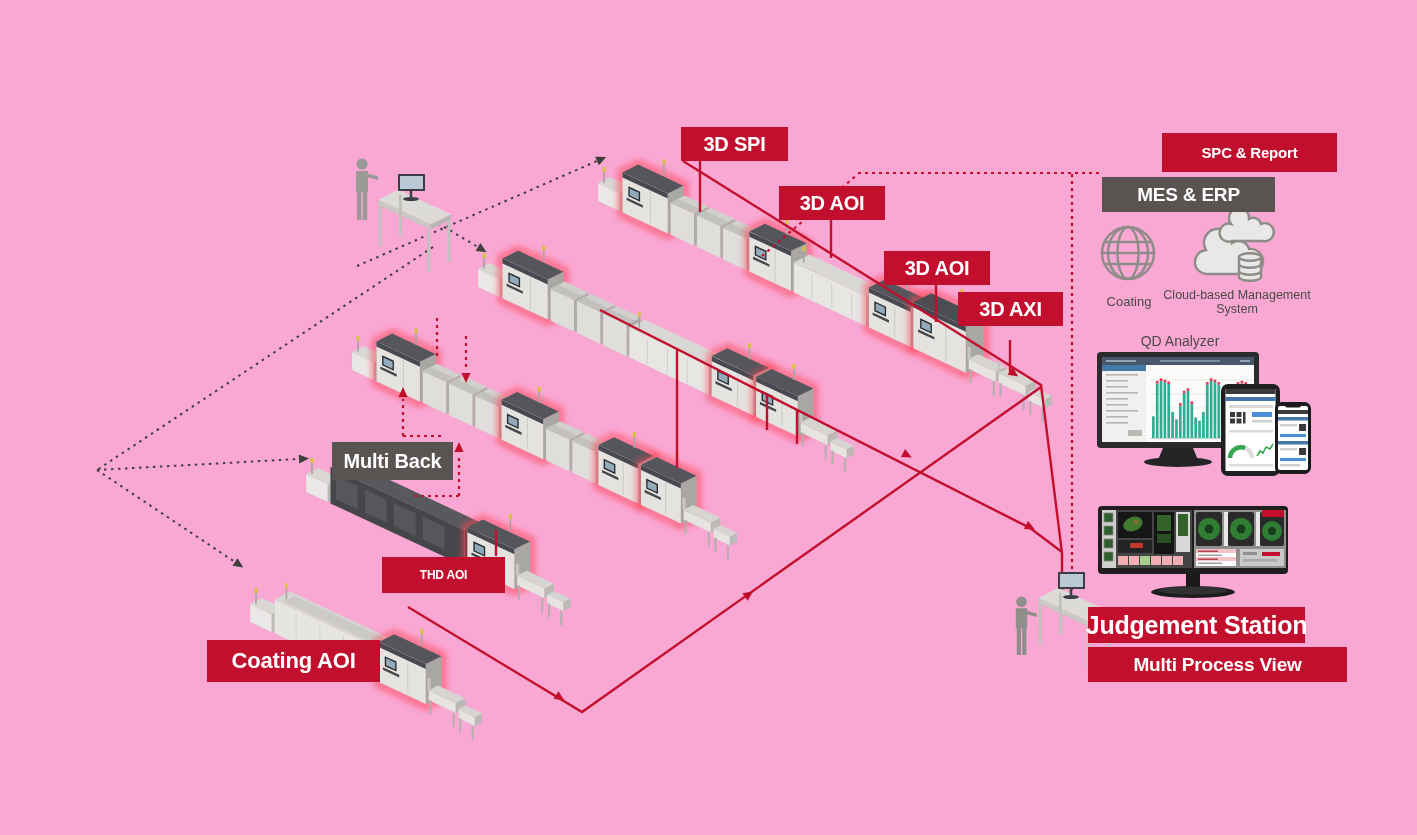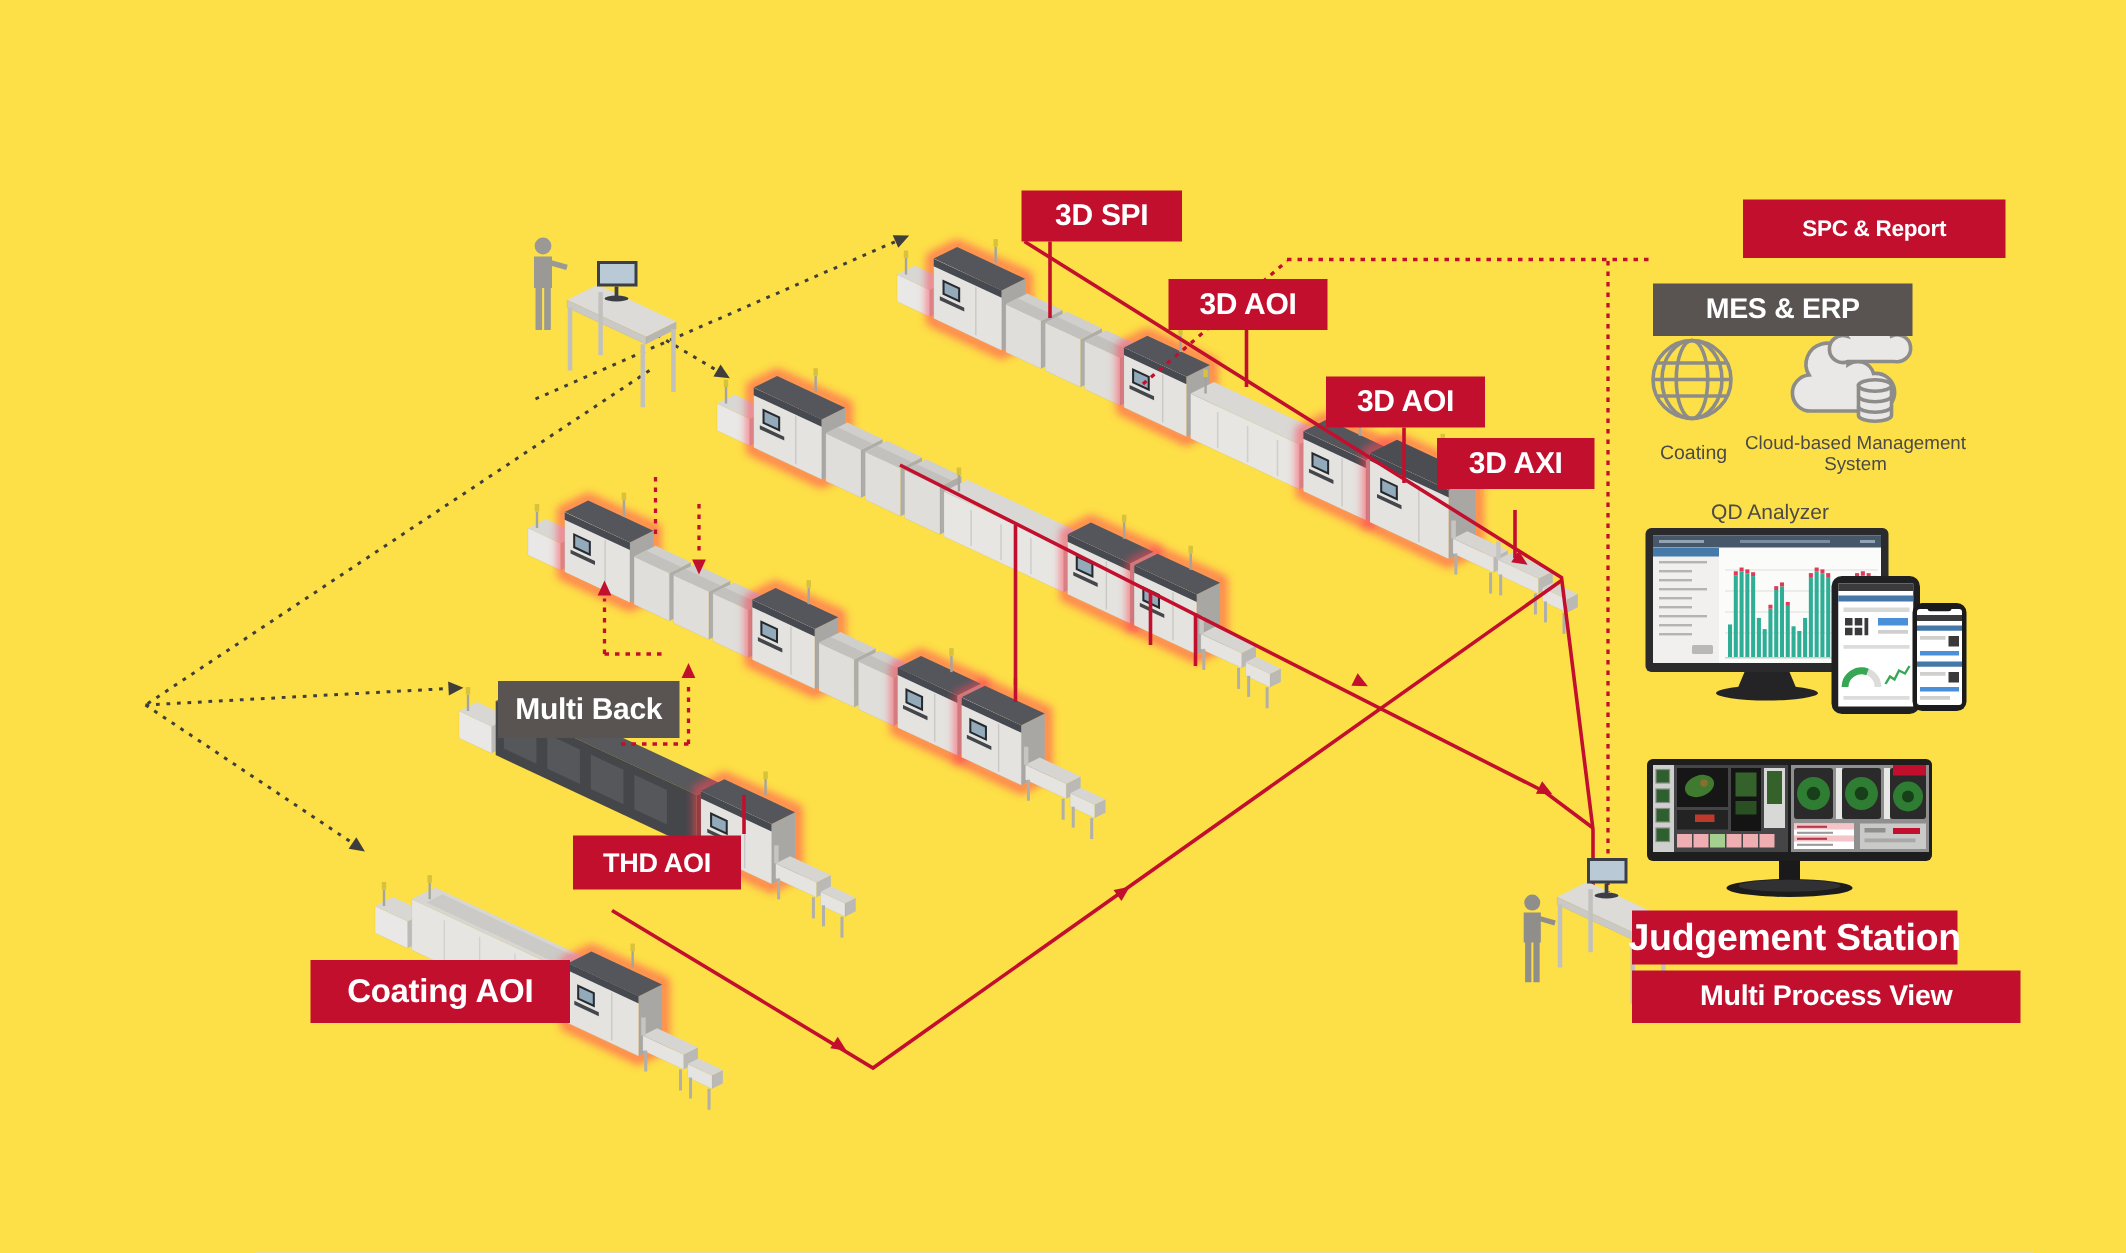--- a/index.html
+++ b/index.html
@@ -1,22 +1,22 @@
 <!DOCTYPE html>
 <html><head>
 <meta charset="utf-8">
 <style>
   html,body{margin:0;padding:0;background:#d9d8d6;}
-  .stage{position:relative;width:1417px;height:835px;background:#fde047;overflow:hidden;
+  .stage{position:relative;width:1417px;height:835px;background:#f9a8d4;overflow:hidden;
          font-family:"Liberation Sans",sans-serif;}
   .stage svg{position:absolute;left:0;top:0;}
   .lbl{position:absolute;display:flex;align-items:center;justify-content:center;
        color:#fff;font-weight:bold;letter-spacing:-.2px;white-space:nowrap;}
   .red{background:#c30f2e;}
-  .gray{background:#595352;margin-top:12px;}
+  .gray{background:#595352;}
   .cap{position:absolute;color:#4b4a48;text-align:center;font-weight:normal;}
 </style>
 </head>
 <body>
 
 <div class="stage">
 
 <svg id="scene" width="1417" height="835" viewBox="0 0 1417 835">
   <defs>
     <filter id="blur3" x="-60%" y="-60%" width="220%" height="220%">
@@ -740,21 +740,21 @@
           <line x1="1071" y1="589" x2="1071" y2="596" stroke="#3b3e44" stroke-width="2.5"></line>
           <ellipse cx="1071" cy="597" rx="8" ry="2" fill="#3b3e44"></ellipse>
         </g>
       </g>
 </svg>
 
 <div class="lbl red" style="left:681px;top:127px;width:107px;height:34px;font-size:20px">3D SPI</div>
 <div class="lbl red" style="left:779px;top:186px;width:106px;height:34px;font-size:20px">3D AOI</div>
 <div class="lbl red" style="left:884px;top:251px;width:106px;height:34px;font-size:20px">3D AOI</div>
 <div class="lbl red" style="left:958px;top:292px;width:105px;height:34px;font-size:20px">3D AXI</div>
-<div class="lbl red" style="left:382px;top:557px;width:112px;height:36px;font-size:18px">THD AOI</div>
+<div class="lbl red" style="left:382px;top:557px;width:123px;height:36px;font-size:12px">THD AOI</div>
 <div class="lbl red" style="left:207px;top:640px;width:173px;height:42px;font-size:22px">Coating AOI</div>
 <div class="lbl gray" style="left:332px;top:442px;width:121px;height:38px;font-size:20px">Multi Back</div>
 
 <div class="lbl red" style="left:1162px;top:133px;width:175px;height:39px;font-size:15px">SPC &amp; Report</div>
 <div class="lbl gray" style="left:1102px;top:177px;width:173px;height:35px;font-size:19px">MES &amp; ERP</div>
 <div class="cap" style="left:1098px;top:294px;width:62px;font-size:13px">Coating</div>
 <div class="cap" style="left:1160px;top:288px;width:154px;font-size:12.5px;line-height:14px">Cloud-based Management System</div>
 <div class="cap" style="left:1115px;top:333px;width:130px;font-size:14px">QD Analyzer</div>
 <div class="lbl red" style="left:1088px;top:607px;width:217px;height:36px;font-size:25px">Judgement Station</div>
 <div class="lbl red" style="left:1088px;top:647px;width:259px;height:35px;font-size:19px">Multi Process View</div>

